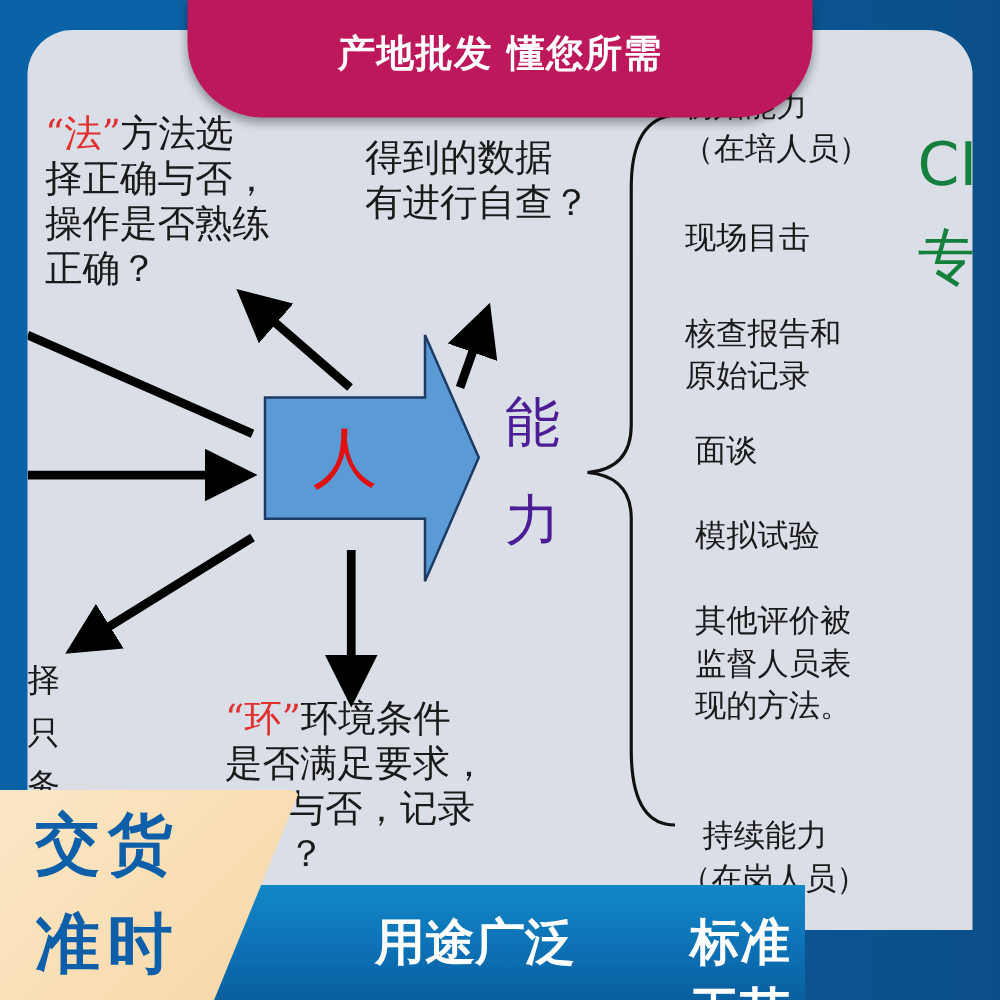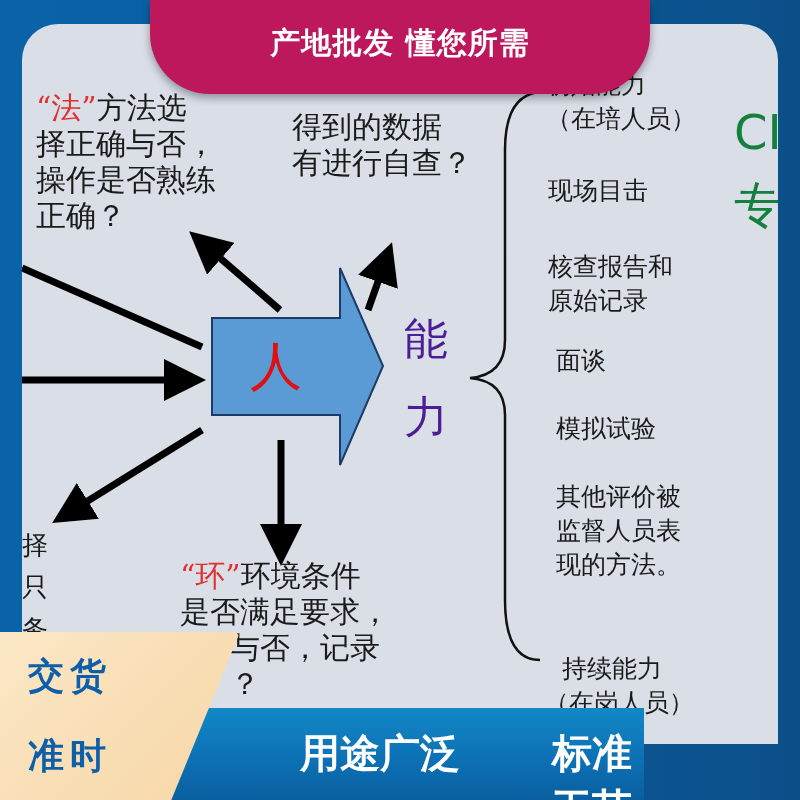--- a/index.html
+++ b/index.html
@@ -83,21 +83,21 @@
     position: absolute; inset: 0;
     background: linear-gradient(135deg, #fbe7c6 0%, #f7d6a6 100%);
     clip-path: polygon(0 0, 100% 0, 70% 100%, 0 100%);
     border-radius: 0 8px 0 0;
   }
   .delivery-badge .line {
     position: absolute; left: 28px;
     color: #0c5fa8;
     font-family: "DejaVu Sans", "Liberation Sans", sans-serif;
     font-weight: bold;
-    font-size: 36px;
+    font-size: 52px;
     letter-spacing: 6px;
     line-height: 60px;
   }
 </style>
 </head>
 <body>
 
 <div class="frame">
   <svg class="diagram-svg" width="756" height="720" viewBox="22 24 756 720">
     <defs>

